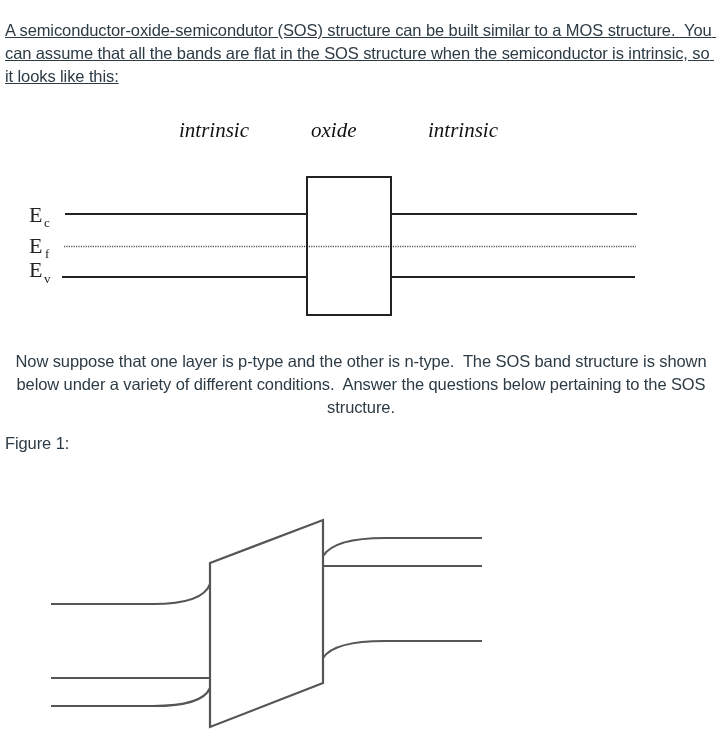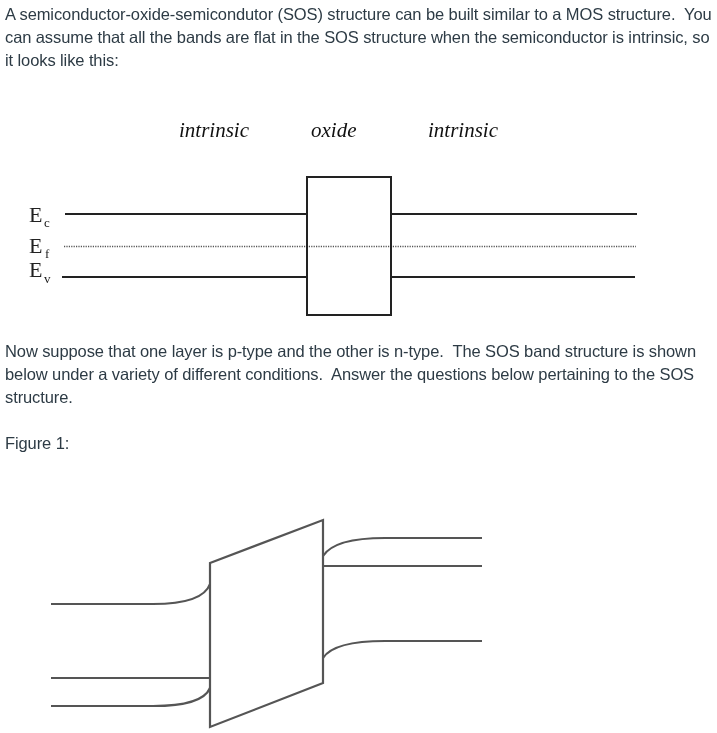--- a/index.html
+++ b/index.html
@@ -3,22 +3,22 @@
 <meta charset="utf-8">
 <style>
   html, body { margin: 0; padding: 0; background: #ffffff; }
   body { width: 717px; height: 733px; position: relative; overflow: hidden; }
   .para {
     position: absolute; left: 5px;
     font-family: "Liberation Sans", "DejaVu Sans", sans-serif;
     font-size: 16.5px; line-height: 23px; color: #2d3b45;
     margin: 0; white-space: pre-wrap; letter-spacing: -0.1px;
   }
-  #p1 { top: 3px; width: 712px; }
-  #p2 { top: 340px; width: 712px; }
+  #p1 { top: 19px; width: 712px; text-decoration: underline; }
+  #p2 { top: 350px; width: 712px; text-align: center; }
   #fig-label { top: 432px; text-align: center; }
   svg { position: absolute; left: 0; }
   .region-label { font-family: "Liberation Serif", "DejaVu Serif", serif; font-style: italic; font-size: 21px; fill: #111; }
   .band-label { font-family: "Liberation Serif", "DejaVu Serif", serif; font-size: 22px; fill: #222; }
   .band-sub { font-family: "Liberation Serif", "DejaVu Serif", serif; font-size: 13px; fill: #222; }
 </style>
 </head>
 <body>
 
 <p id="p1" class="para">A semiconductor-oxide-semicondutor (SOS) structure can be built similar to a MOS structure.  You can assume that all the bands are flat in the SOS structure when the semiconductor is intrinsic, so it looks like this:</p>

